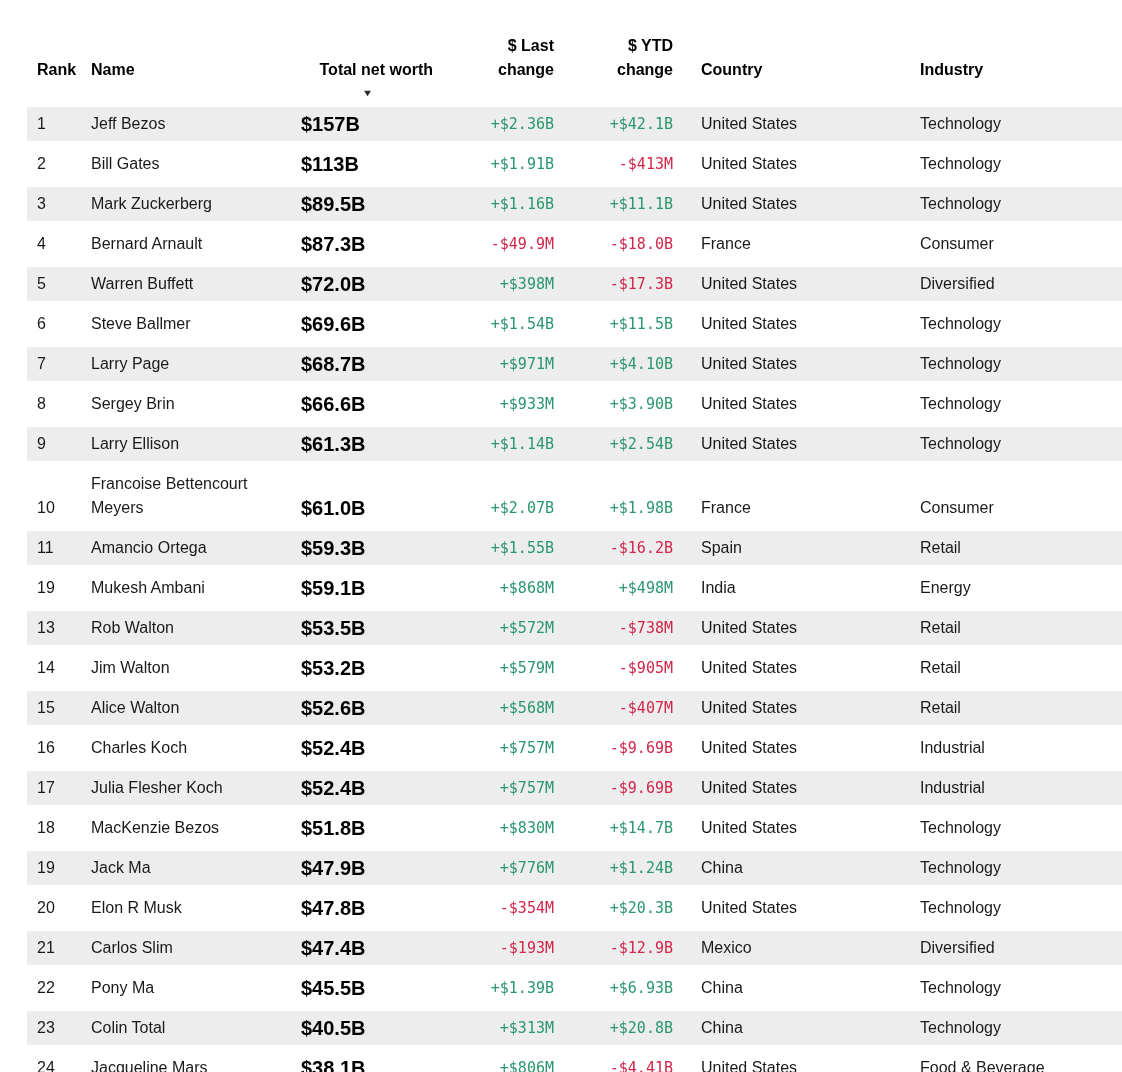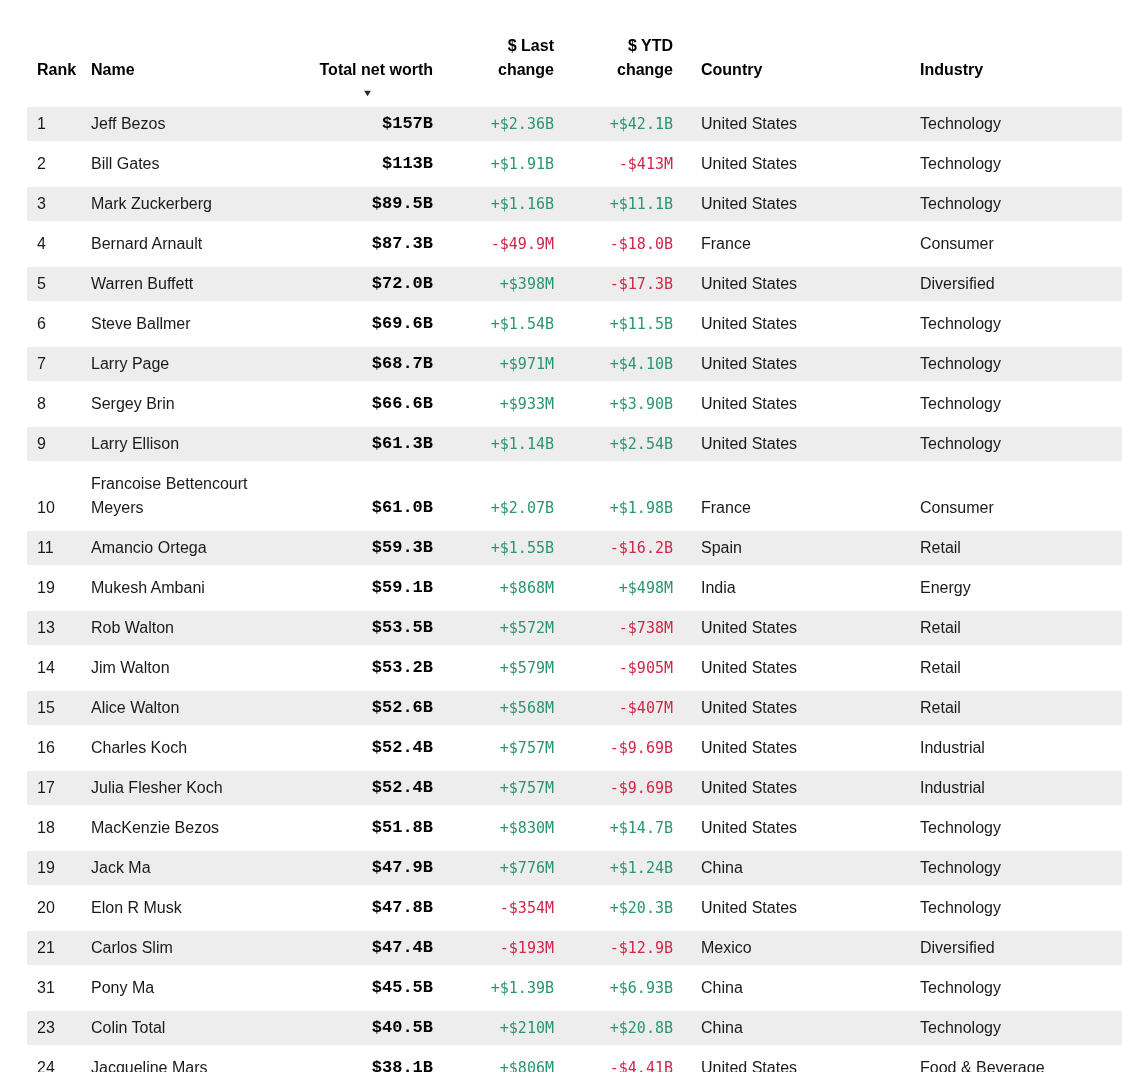--- a/index.html
+++ b/index.html
@@ -35,24 +35,23 @@
     min-height: 40px;
     align-items: end;
     font-size: 16px;
   }
   .row.stripe {
     background: linear-gradient(var(--row-gap-color) 0 3px, var(--stripe-color) 3px calc(100% - 3px), var(--row-gap-color) calc(100% - 3px) 100%);
   }
   .cell { padding-top: 8px; padding-bottom: 8px; line-height: 24px; }
   .c-rank { padding-left: 10px; }
   .c-worth {
-    text-align: right;
-    font-family: Liberation Mono, monospace;
+    font-family: Liberation Sans, sans-serif;
     font-weight: bold;
-    font-size: 17px;
+    font-size: 20px;
     color: #000;
   }
   .c-change {
     text-align: right;
     font-family: "DejaVu Sans Mono", monospace;
     font-size: 15px;
   }
   .c-change.pos { color: var(--pos-color); }
   .c-change.neg { color: var(--neg-color); }
   .c-country { padding-left: 28px; }
@@ -261,33 +260,33 @@
       <div class="grid row stripe">
         <div class="cell c-rank">21</div>
         <div class="cell c-name">Carlos Slim</div>
         <div class="cell c-worth">$47.4B</div>
         <div class="cell c-change neg">-$193M</div>
         <div class="cell c-change neg">-$12.9B</div>
         <div class="cell c-country">Mexico</div>
         <div class="cell c-industry">Diversified</div>
       </div>
       <div class="grid row">
-        <div class="cell c-rank">31</div>
+        <div class="cell c-rank">22</div>
         <div class="cell c-name">Pony Ma</div>
         <div class="cell c-worth">$45.5B</div>
         <div class="cell c-change pos">+$1.39B</div>
         <div class="cell c-change pos">+$6.93B</div>
         <div class="cell c-country">China</div>
         <div class="cell c-industry">Technology</div>
       </div>
       <div class="grid row stripe">
         <div class="cell c-rank">23</div>
         <div class="cell c-name">Colin Total</div>
         <div class="cell c-worth">$40.5B</div>
-        <div class="cell c-change pos">+$210M</div>
+        <div class="cell c-change pos">+$313M</div>
         <div class="cell c-change pos">+$20.8B</div>
         <div class="cell c-country">China</div>
         <div class="cell c-industry">Technology</div>
       </div>
       <div class="grid row">
         <div class="cell c-rank">24</div>
         <div class="cell c-name">Jacqueline Mars</div>
         <div class="cell c-worth">$38.1B</div>
         <div class="cell c-change pos">+$806M</div>
         <div class="cell c-change neg">-$4.41B</div>

